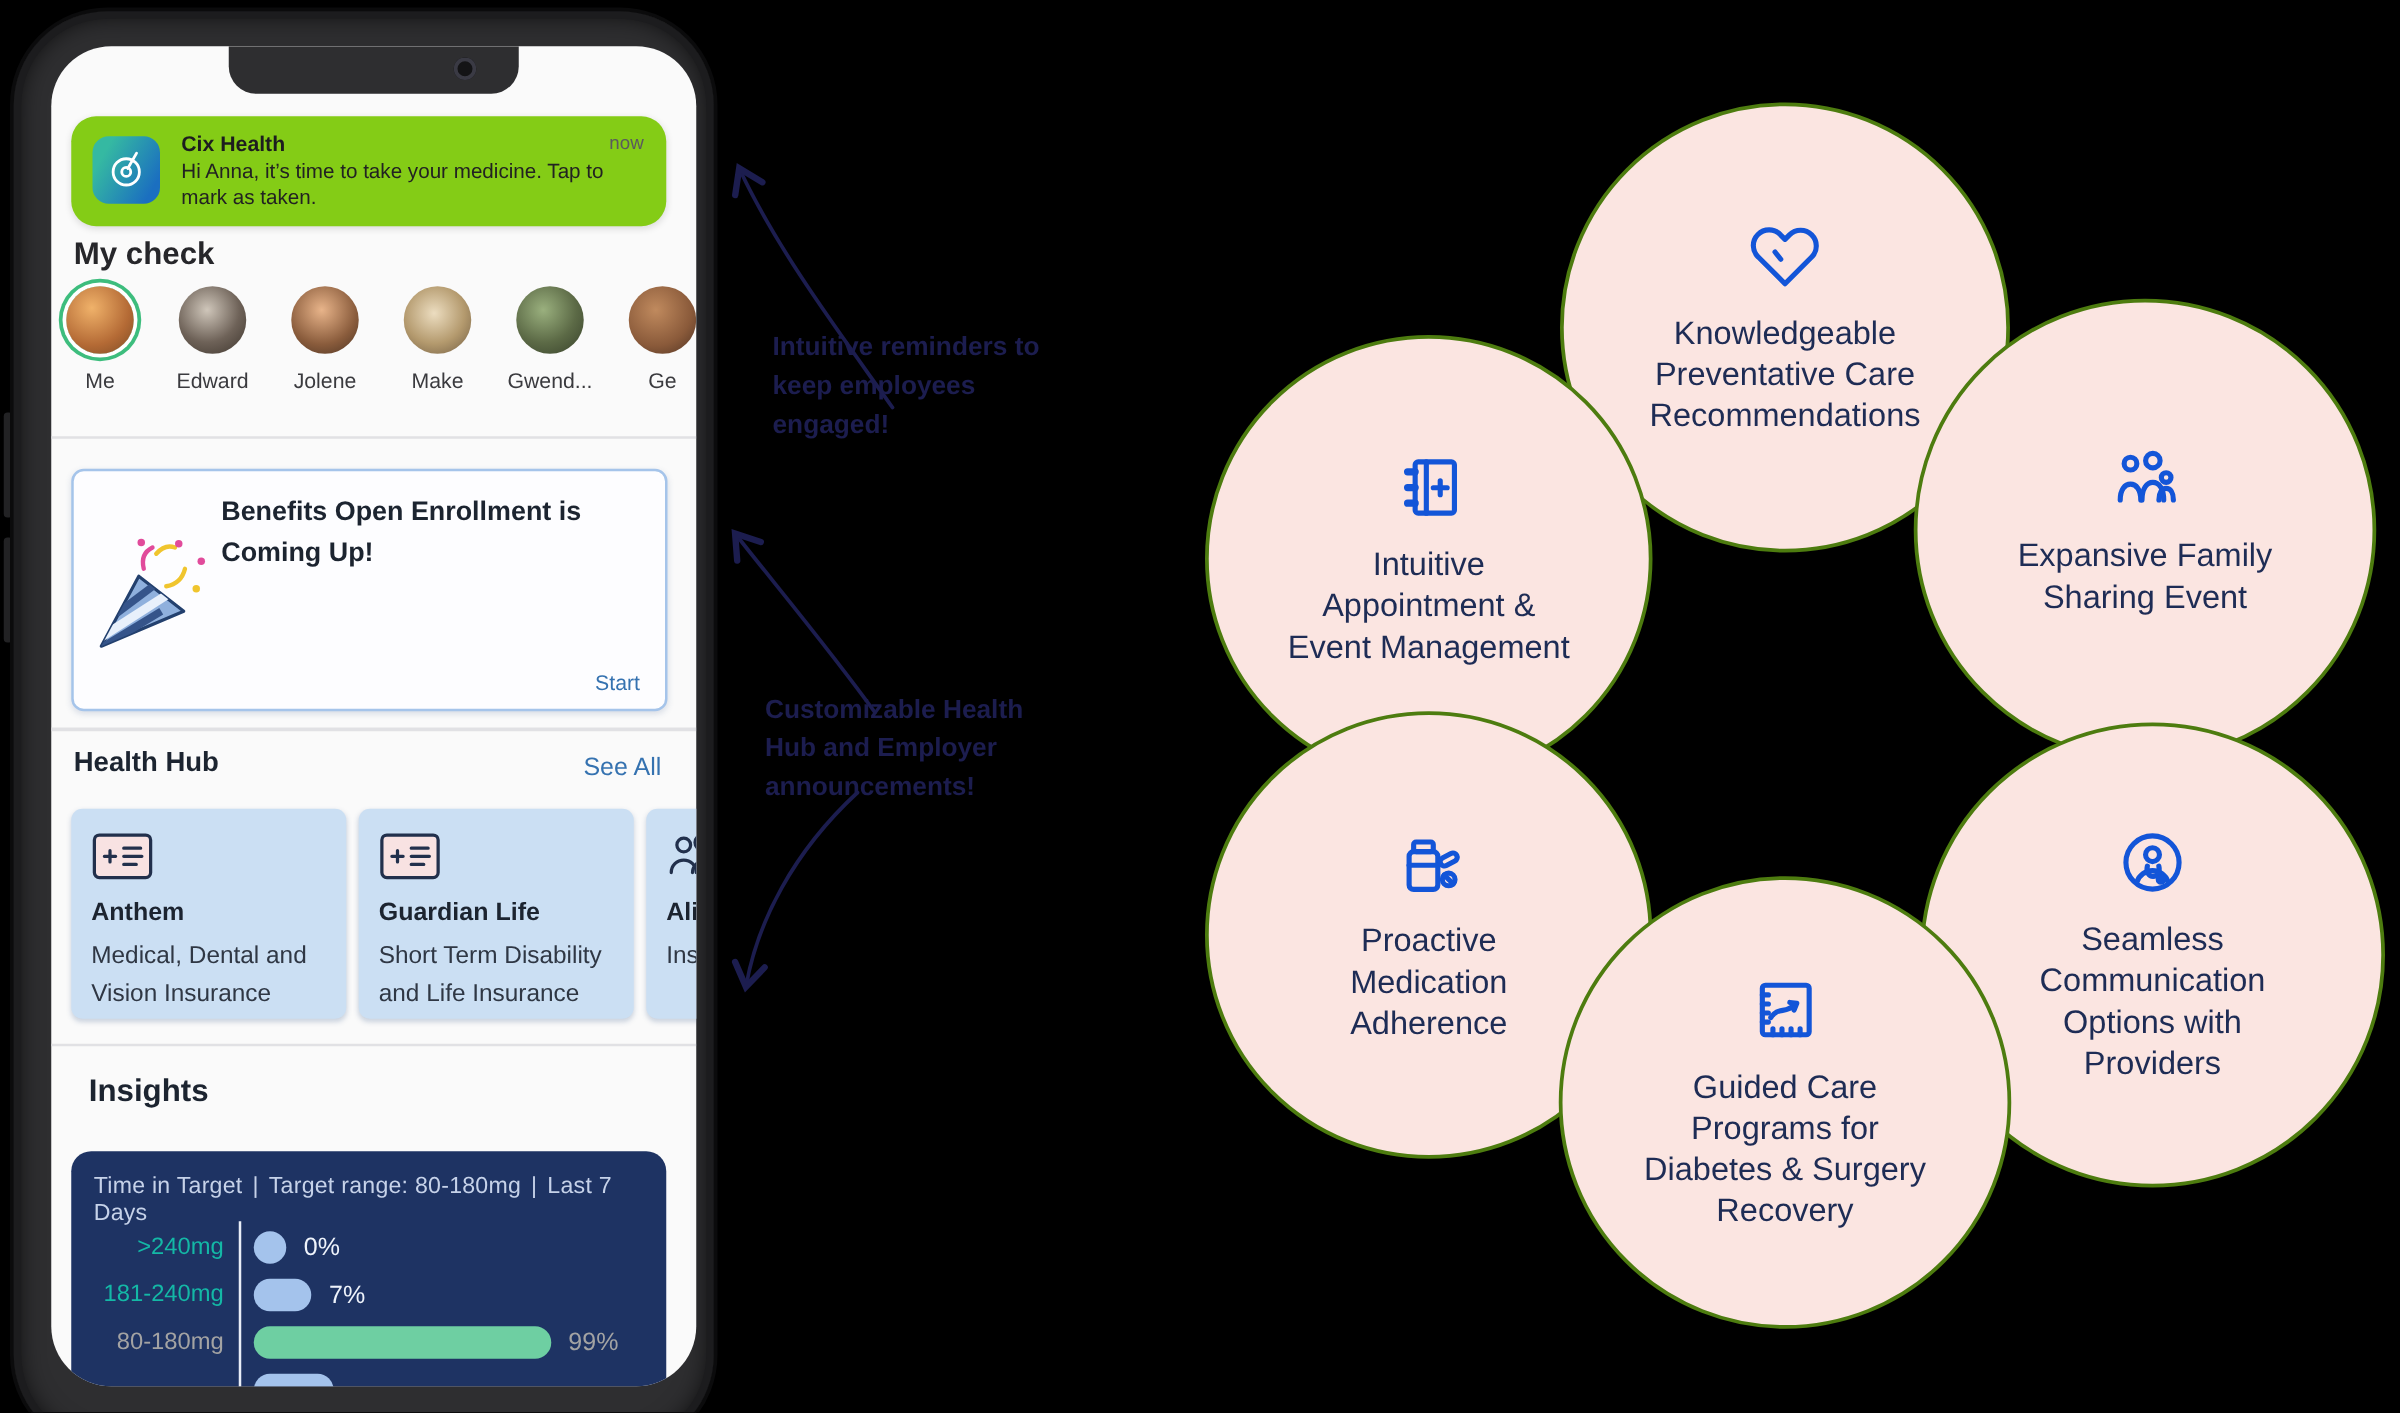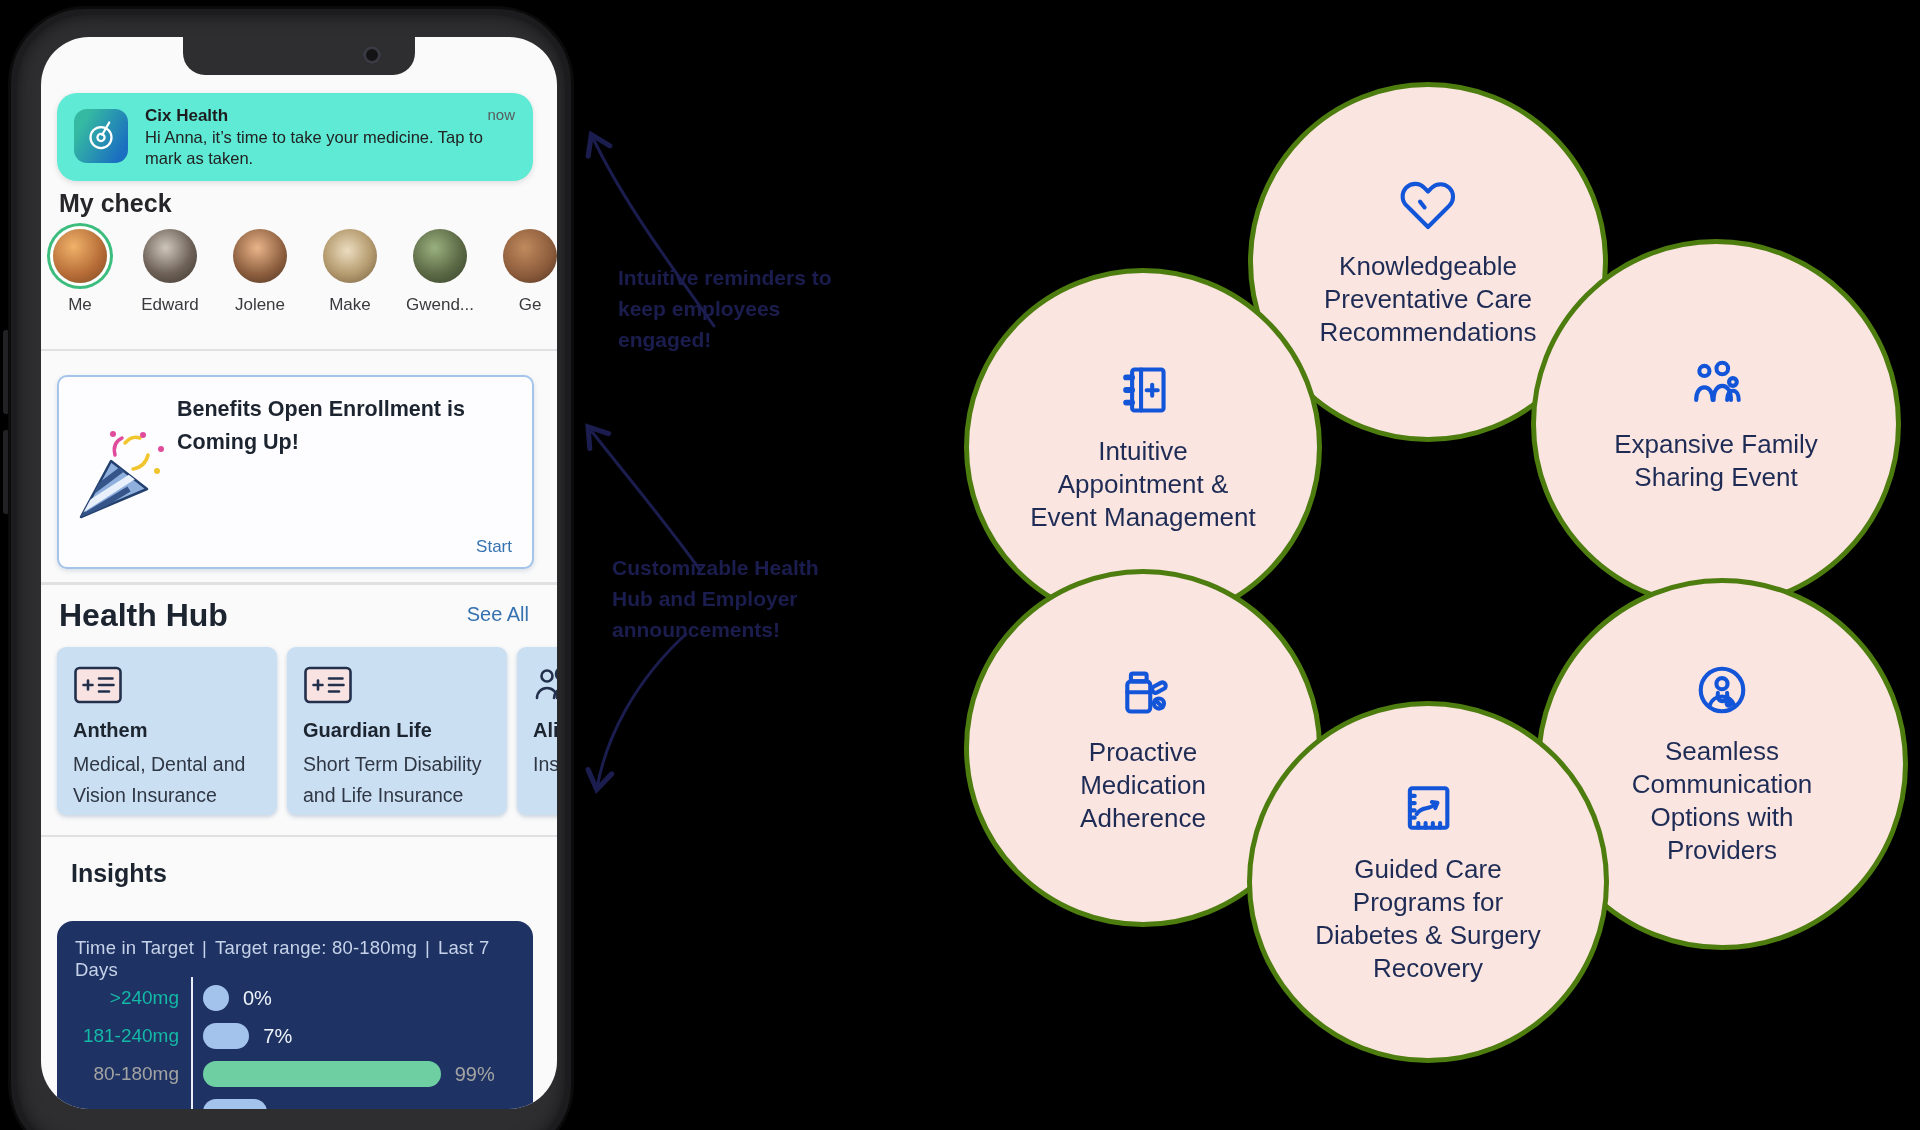--- a/index.html
+++ b/index.html
@@ -14,21 +14,21 @@
   .screen{position:absolute;left:30px;top:28px;width:516px;height:1072px;background:#fafafa;
     border-radius:48px;overflow:hidden;}
   .notch{position:absolute;left:50%;top:0;transform:translateX(-50%);width:232px;height:38px;
     background:#2e2e30;border-radius:0 0 22px 22px;}
   .cam{position:absolute;right:34px;top:9px;width:18px;height:18px;border-radius:50%;
     background:#141416;box-shadow:inset 0 0 0 3px #3a3a44;}
 
   .purple-dot{position:absolute;left:414px;top:68px;width:32px;height:32px;border-radius:50%;
     background:#9b3d82;color:#fff;font-size:20px;line-height:30px;text-align:center;}
 
-  .notif{position:absolute;left:16px;top:56px;width:476px;height:88px;background:#5eead4;
+  .notif{position:absolute;left:16px;top:56px;width:476px;height:88px;background:#84cc16;
     border-radius:20px;box-shadow:0 2px 6px rgba(0,0,0,.12);}
   .notif-icon{position:absolute;left:17px;top:16px;width:54px;height:54px;border-radius:13px;
     background:linear-gradient(120deg,#35b9a2 20%,#1b6fc0 85%);display:flex;align-items:center;justify-content:center;}
   .notif-title{position:absolute;left:88px;top:13px;font-size:17px;font-weight:700;color:#1d1d1f;}
   .notif-msg{position:absolute;left:88px;top:34px;width:348px;font-size:16.5px;line-height:21px;color:#222;}
   .notif-time{position:absolute;right:18px;top:13px;font-size:15px;color:#5a5a5e;}
 
   .fam-title{position:absolute;left:18px;top:152px;font-size:25px;font-weight:600;color:#26262a;}
   .fam-row{position:absolute;left:11px;top:192px;display:flex;gap:34px;}
   .fam-slot{width:56px;display:flex;flex-direction:column;align-items:center;}
@@ -45,21 +45,21 @@
   .rule{position:absolute;left:0;width:516px;height:2px;background:#e1e1e4;}
 
   .banner{position:absolute;left:16px;top:338px;width:473px;height:190px;background:#fdfdff;
     border:2px solid #a5c4ea;border-radius:10px;box-shadow:0 2px 5px rgba(60,90,140,.18);}
   .banner-title{position:absolute;left:118px;top:16px;width:305px;font-size:21.5px;font-weight:700;
     line-height:33px;color:#1c2430;}
   .banner-body{position:absolute;left:118px;top:94px;width:350px;font-size:20px;line-height:36px;color:#343c48;}
   .banner-action{position:absolute;right:20px;bottom:10px;font-size:17px;color:#3572b0;}
   .confetti{position:absolute;left:10px;top:50px;}
 
-  .hub-title{position:absolute;left:18px;top:560px;font-size:32px;font-weight:700;color:#1c2430;}
+  .hub-title{position:absolute;left:18px;top:560px;font-size:22px;font-weight:700;color:#1c2430;}
   .see-all{position:absolute;right:28px;top:566px;font-size:20px;color:#3572b0;}
   .cards{position:absolute;left:16px;top:610px;display:flex;gap:10px;}
   .hub-card{position:relative;width:220px;height:168px;background:#cbdff3;border-radius:9px;
     box-shadow:0 2px 4px rgba(60,90,140,.25);flex:0 0 auto;}
   .hub-icon{position:absolute;left:16px;top:18px;}
   .hub-card-title{position:absolute;left:16px;top:72px;font-size:20px;font-weight:700;color:#1c2430;}
   .hub-card-desc{position:absolute;left:16px;top:102px;width:195px;font-size:19.5px;line-height:31px;color:#2f3744;}
 
   .insights-title{position:absolute;left:30px;top:822px;font-size:25px;font-weight:700;color:#1c2430;}
 
@@ -72,21 +72,21 @@
   .crow .cbar{position:absolute;left:146px;top:6px;height:26px;border-radius:13px;background:#a4c3ec;}
   .crow .cpct{position:absolute;top:8px;font-size:20px;color:#eef3fb;}
   .crow.green .clabel,.crow.green .cpct{color:#a3a3a3;}
   .crow.green .cbar{background:#6ecfa2;}
 
   
   .annot{position:absolute;font-size:21px;font-weight:700;line-height:31px;color:#1c1d4f;}
   .arrows{position:absolute;left:0;top:0;pointer-events:none;}
 
   
-  .feat{position:absolute;border-radius:50%;background:#fbe5e1;border:5px solid #4d7c0f;
+  .feat{position:absolute;border-radius:50%;background:#fbe5e1;border:3px solid #4d7c0f;
     display:flex;flex-direction:column;align-items:center;justify-content:center;gap:16px;
     box-sizing:border-box;}
   .feat-label{font-size:26px;line-height:33px;color:#1e2c55;text-align:center;}
   .c1{left:1248px;top:82px;width:360px;height:360px;z-index:1;}
   .c2{left:964px;top:268px;width:358px;height:358px;z-index:3;}
   .c3{left:1531px;top:239px;width:370px;height:370px;z-index:2;}
   .c4{left:964px;top:569px;width:358px;height:358px;z-index:5;}
   .c5{left:1247px;top:701px;width:362px;height:362px;z-index:6;}
   .c6{left:1536px;top:578px;width:372px;height:372px;z-index:4;}
   .w1{max-width:300px;} .w2{max-width:238px;} .w3{max-width:250px;}

